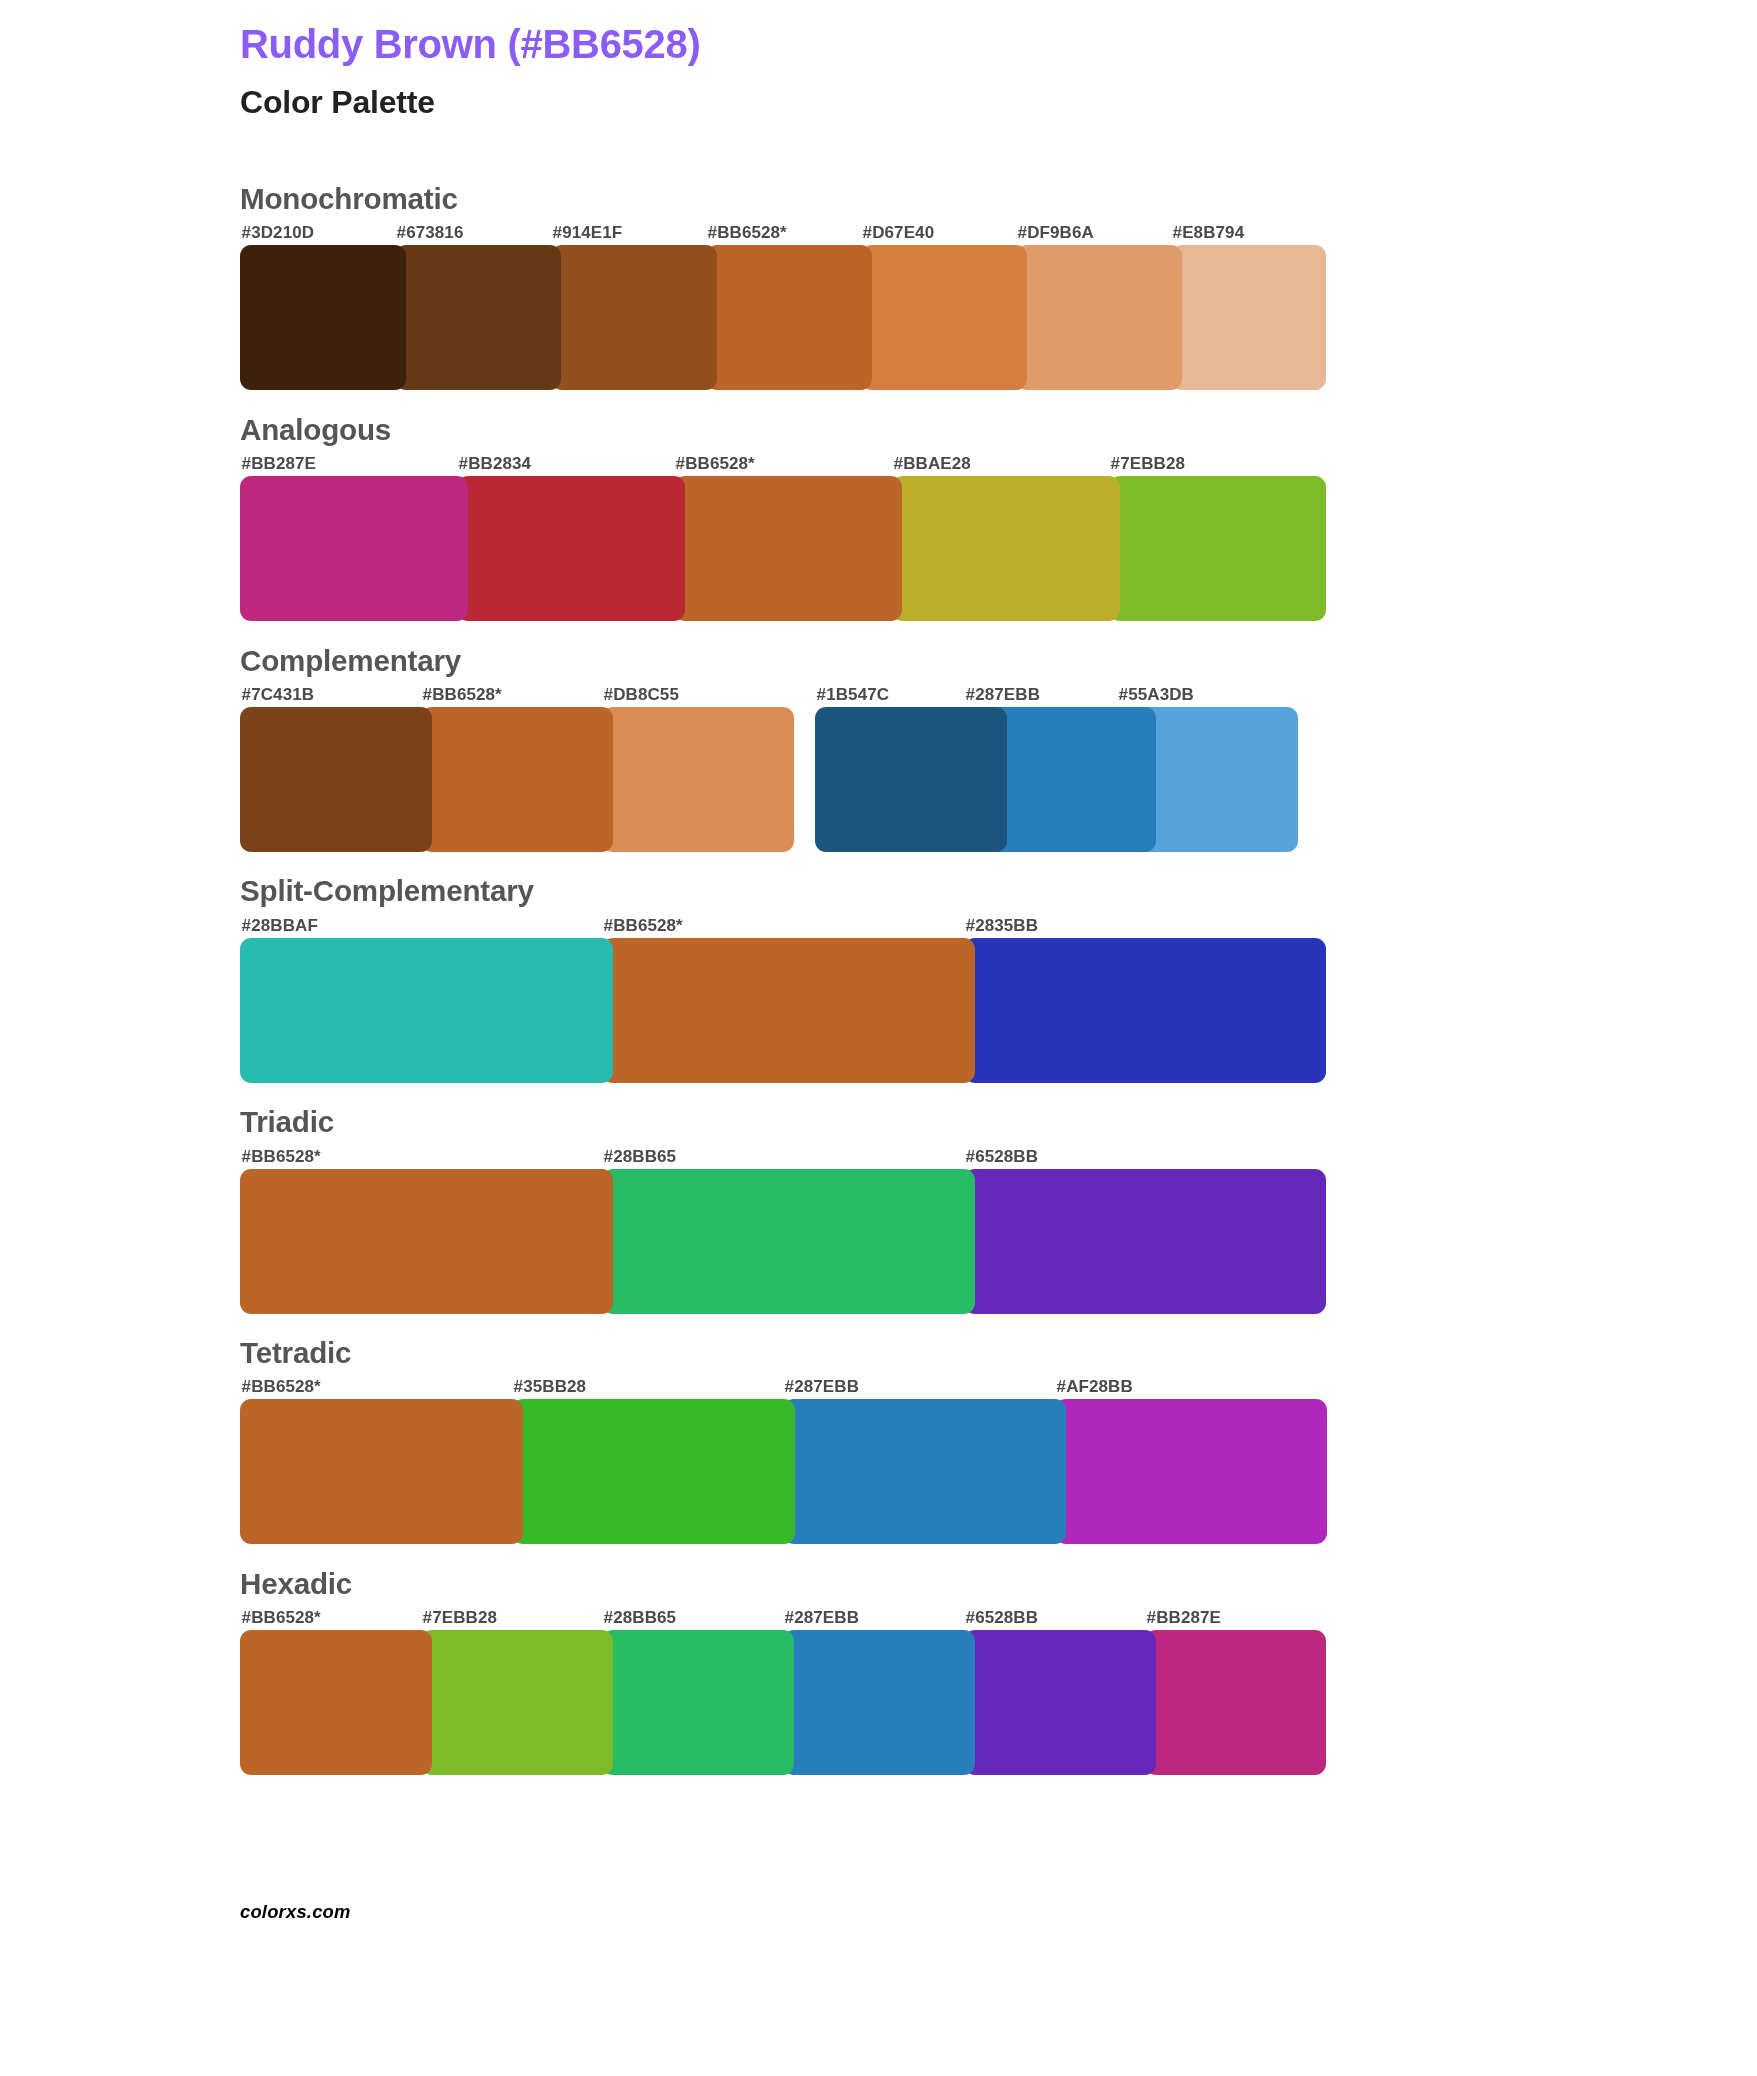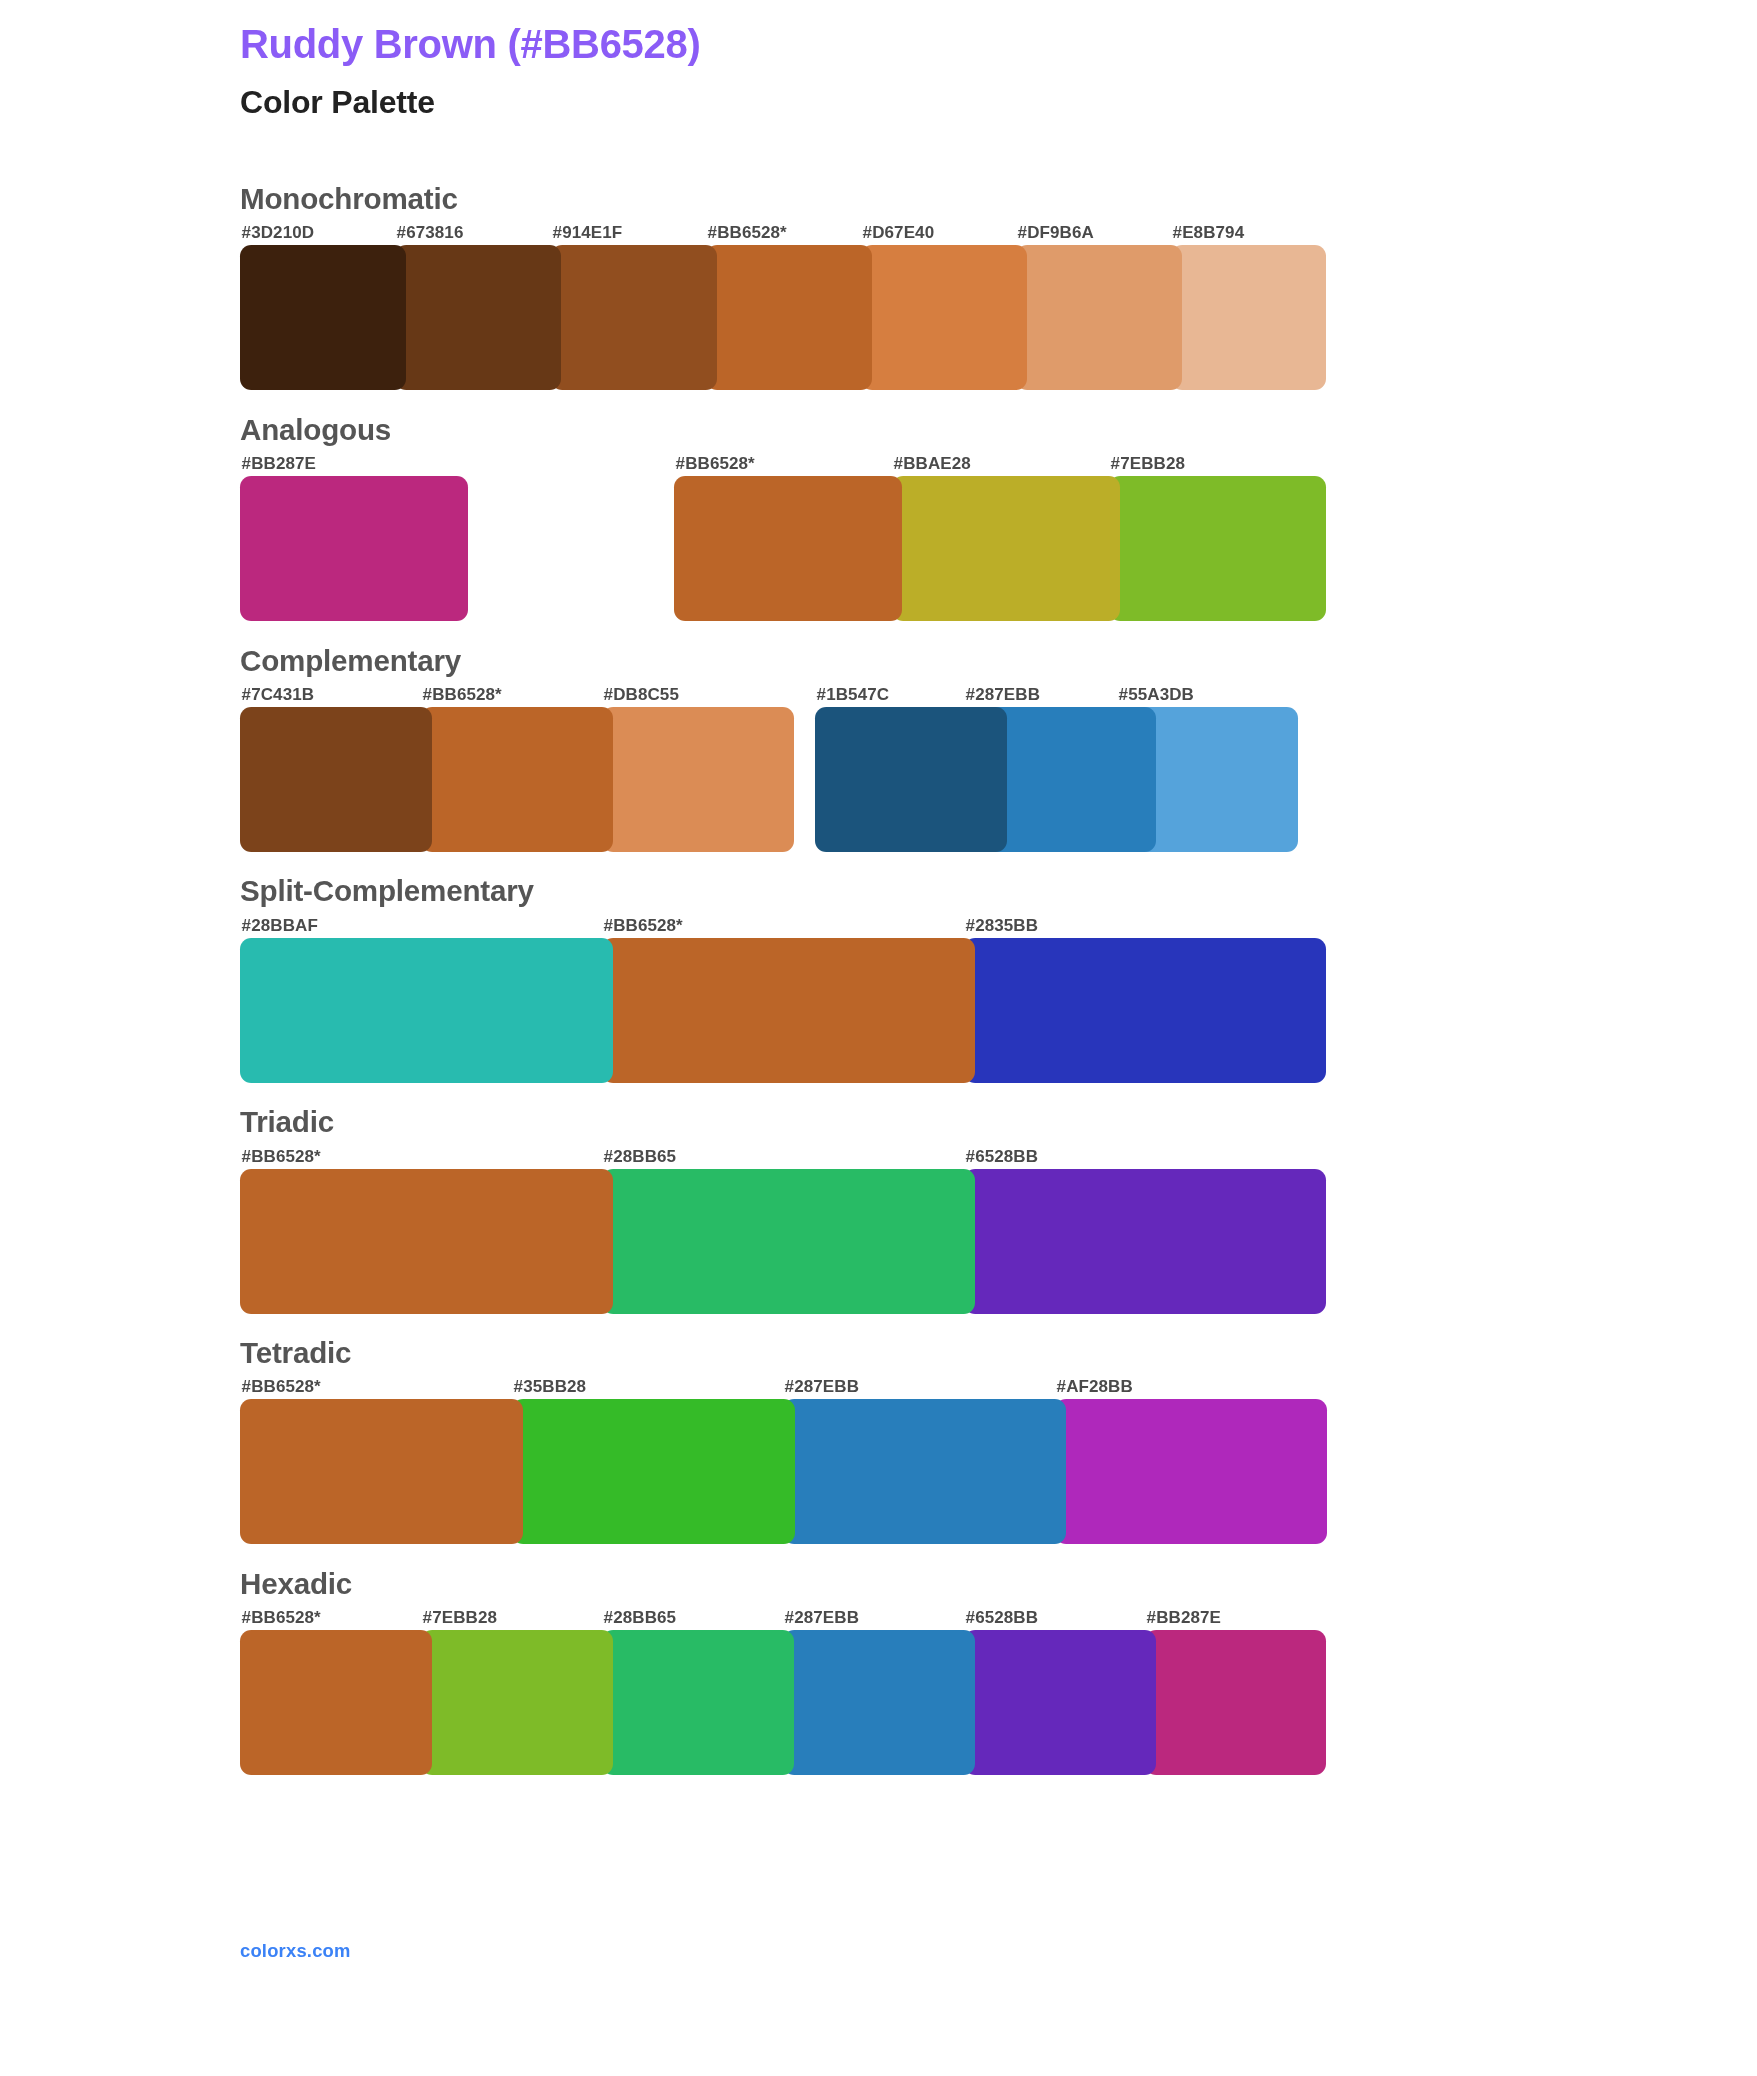--- a/index.html
+++ b/index.html
@@ -99,25 +99,26 @@
     font-size: 17px;
     font-weight: bold;
     color: #4a4a4a;
     letter-spacing: 0.1px;
     white-space: nowrap;
     line-height: 1;
   }
   .footer {
     position: absolute;
     left: 240px;
-    top: 1940px;
+    top: 1901px;
     font-size: 18.4px;
     font-weight: bold;
-    color: #3b82f6;
+    color: #000000;
     letter-spacing: 0.2px;
+    font-style: italic;
   }
 </style>
 </head>
 <body>
 
 <div class="page">
   <div class="inner">
     <h1 class="title">Ruddy Brown (#BB6528)</h1>
     <h2 class="subtitle">Color Palette</h2>
     <div class="sections" id="sections-root">
@@ -154,20 +155,24 @@
             </div>
           </div>
         </div>
         <div class="section">
           <div class="section-title">Analogous</div>
           <div class="swatch-row">
             <div class="swatch" style="left: 0px; width: 228px; z-index: 5;">
               <div class="chip" style="background: rgb(187, 40, 126);"></div>
               <div class="hex">#BB287E</div>
             </div>
+            <div class="swatch" style="left: 217px; width: 228px; z-index: 4;">
+              <div class="chip" style="background: rgb(187, 40, 52);"></div>
+              <div class="hex">#BB2834</div>
+            </div>
             <div class="swatch" style="left: 434px; width: 228px; z-index: 3;">
               <div class="chip" style="background: rgb(187, 101, 40);"></div>
               <div class="hex">#BB6528*</div>
             </div>
             <div class="swatch" style="left: 652px; width: 228px; z-index: 2;">
               <div class="chip" style="background: rgb(187, 174, 40);"></div>
               <div class="hex">#BBAE28</div>
             </div>
             <div class="swatch" style="left: 869px; width: 217px; z-index: 1;">
               <div class="chip" style="background: rgb(126, 187, 40);"></div>

